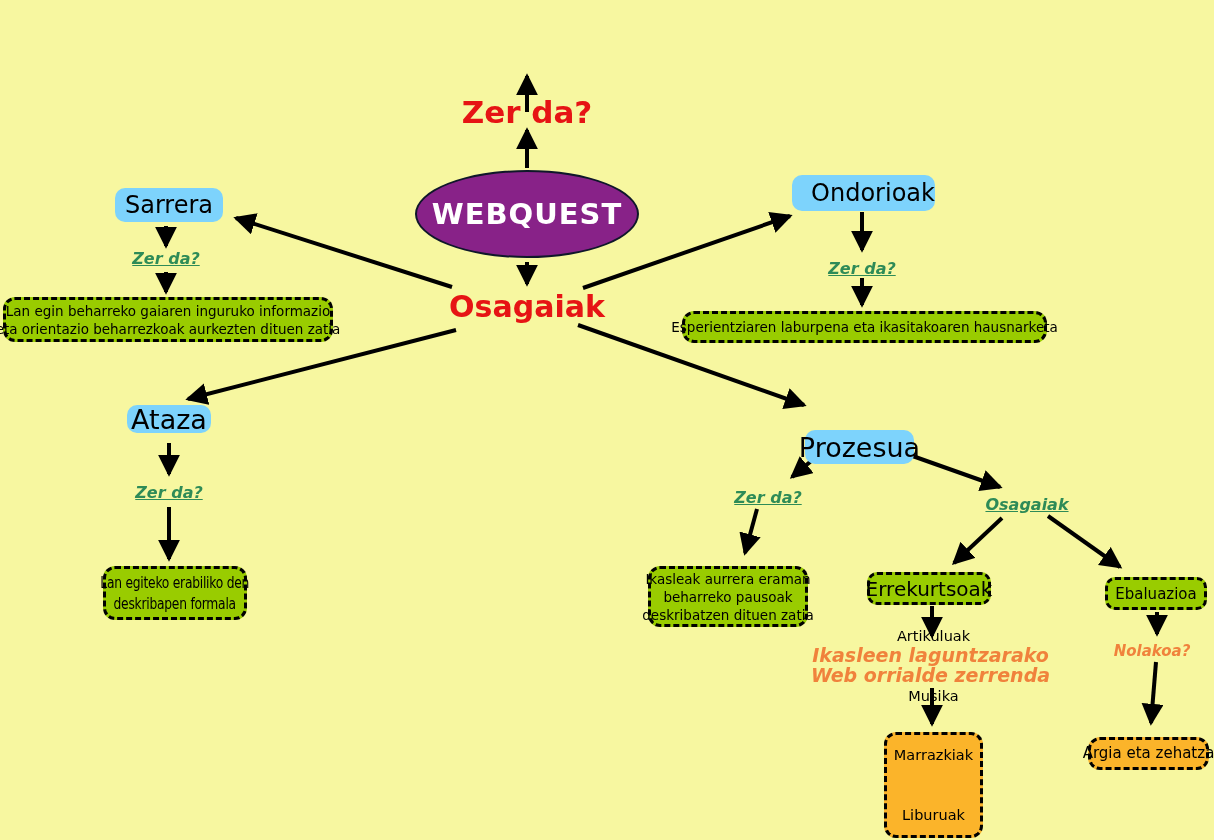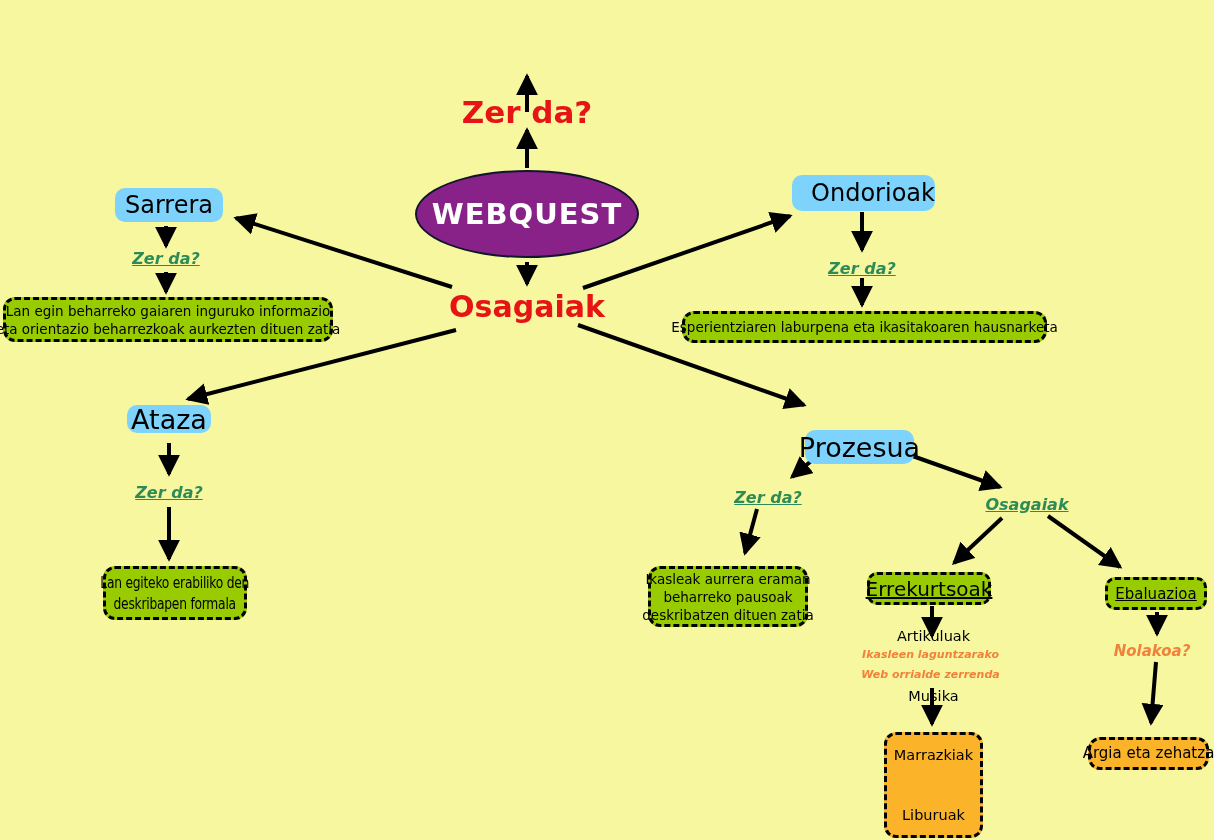--- a/index.html
+++ b/index.html
@@ -17,23 +17,23 @@
   .blue-node { background:#7dd3fc; border-radius:10px; font-size:24px; }
   .red-label { color:#E61414; font-weight:bold; font-size:30px; white-space:nowrap; }
   .purple-ellipse { background:#882288; border:2px solid #0f172a; border-radius:50%;
                     color:#fff; font-weight:bold; font-size:29px; letter-spacing:1px; }
   .q-label { color:#2E8B57; font-weight:bold; font-style:italic;
              text-decoration:underline; font-size:16px; white-space:nowrap; }
   .green-box { background:#99CC00; border:3px dashed #000; border-radius:12px;
                font-size:13.5px; line-height:18px; padding:3px 6px; }
   .green-box .line { display:block; white-space:nowrap; }
   .green-node { background:#99CC00; border:3px dashed #000; border-radius:10px;
-                font-size:20px; padding:8px 8px;text-decoration:underline; }
+                font-size:20px; padding:8px 8px; }
   .orange-label { color:#F0823C; font-weight:bold; font-style:italic;
-                  font-size:11px; line-height:20px; }
+                  font-size:19px; line-height:20px; }
   .orange-label .line { display:block; white-space:nowrap; }
   .orange-box { background:#FBB42A; border:3px dashed #000; border-radius:12px;
                 font-size:14.5px; line-height:16.5px; padding:5px 4px; }
   .orange-box .line { display:block; white-space:nowrap; }
   .narrow { transform:scale(0.82,1.06); transform-origin:center;
             font-size:15px; line-height:20px; letter-spacing:-0.3px; }
   .narrow .line { display:block; white-space:nowrap; }
 </style>
 </head>
 <body>

